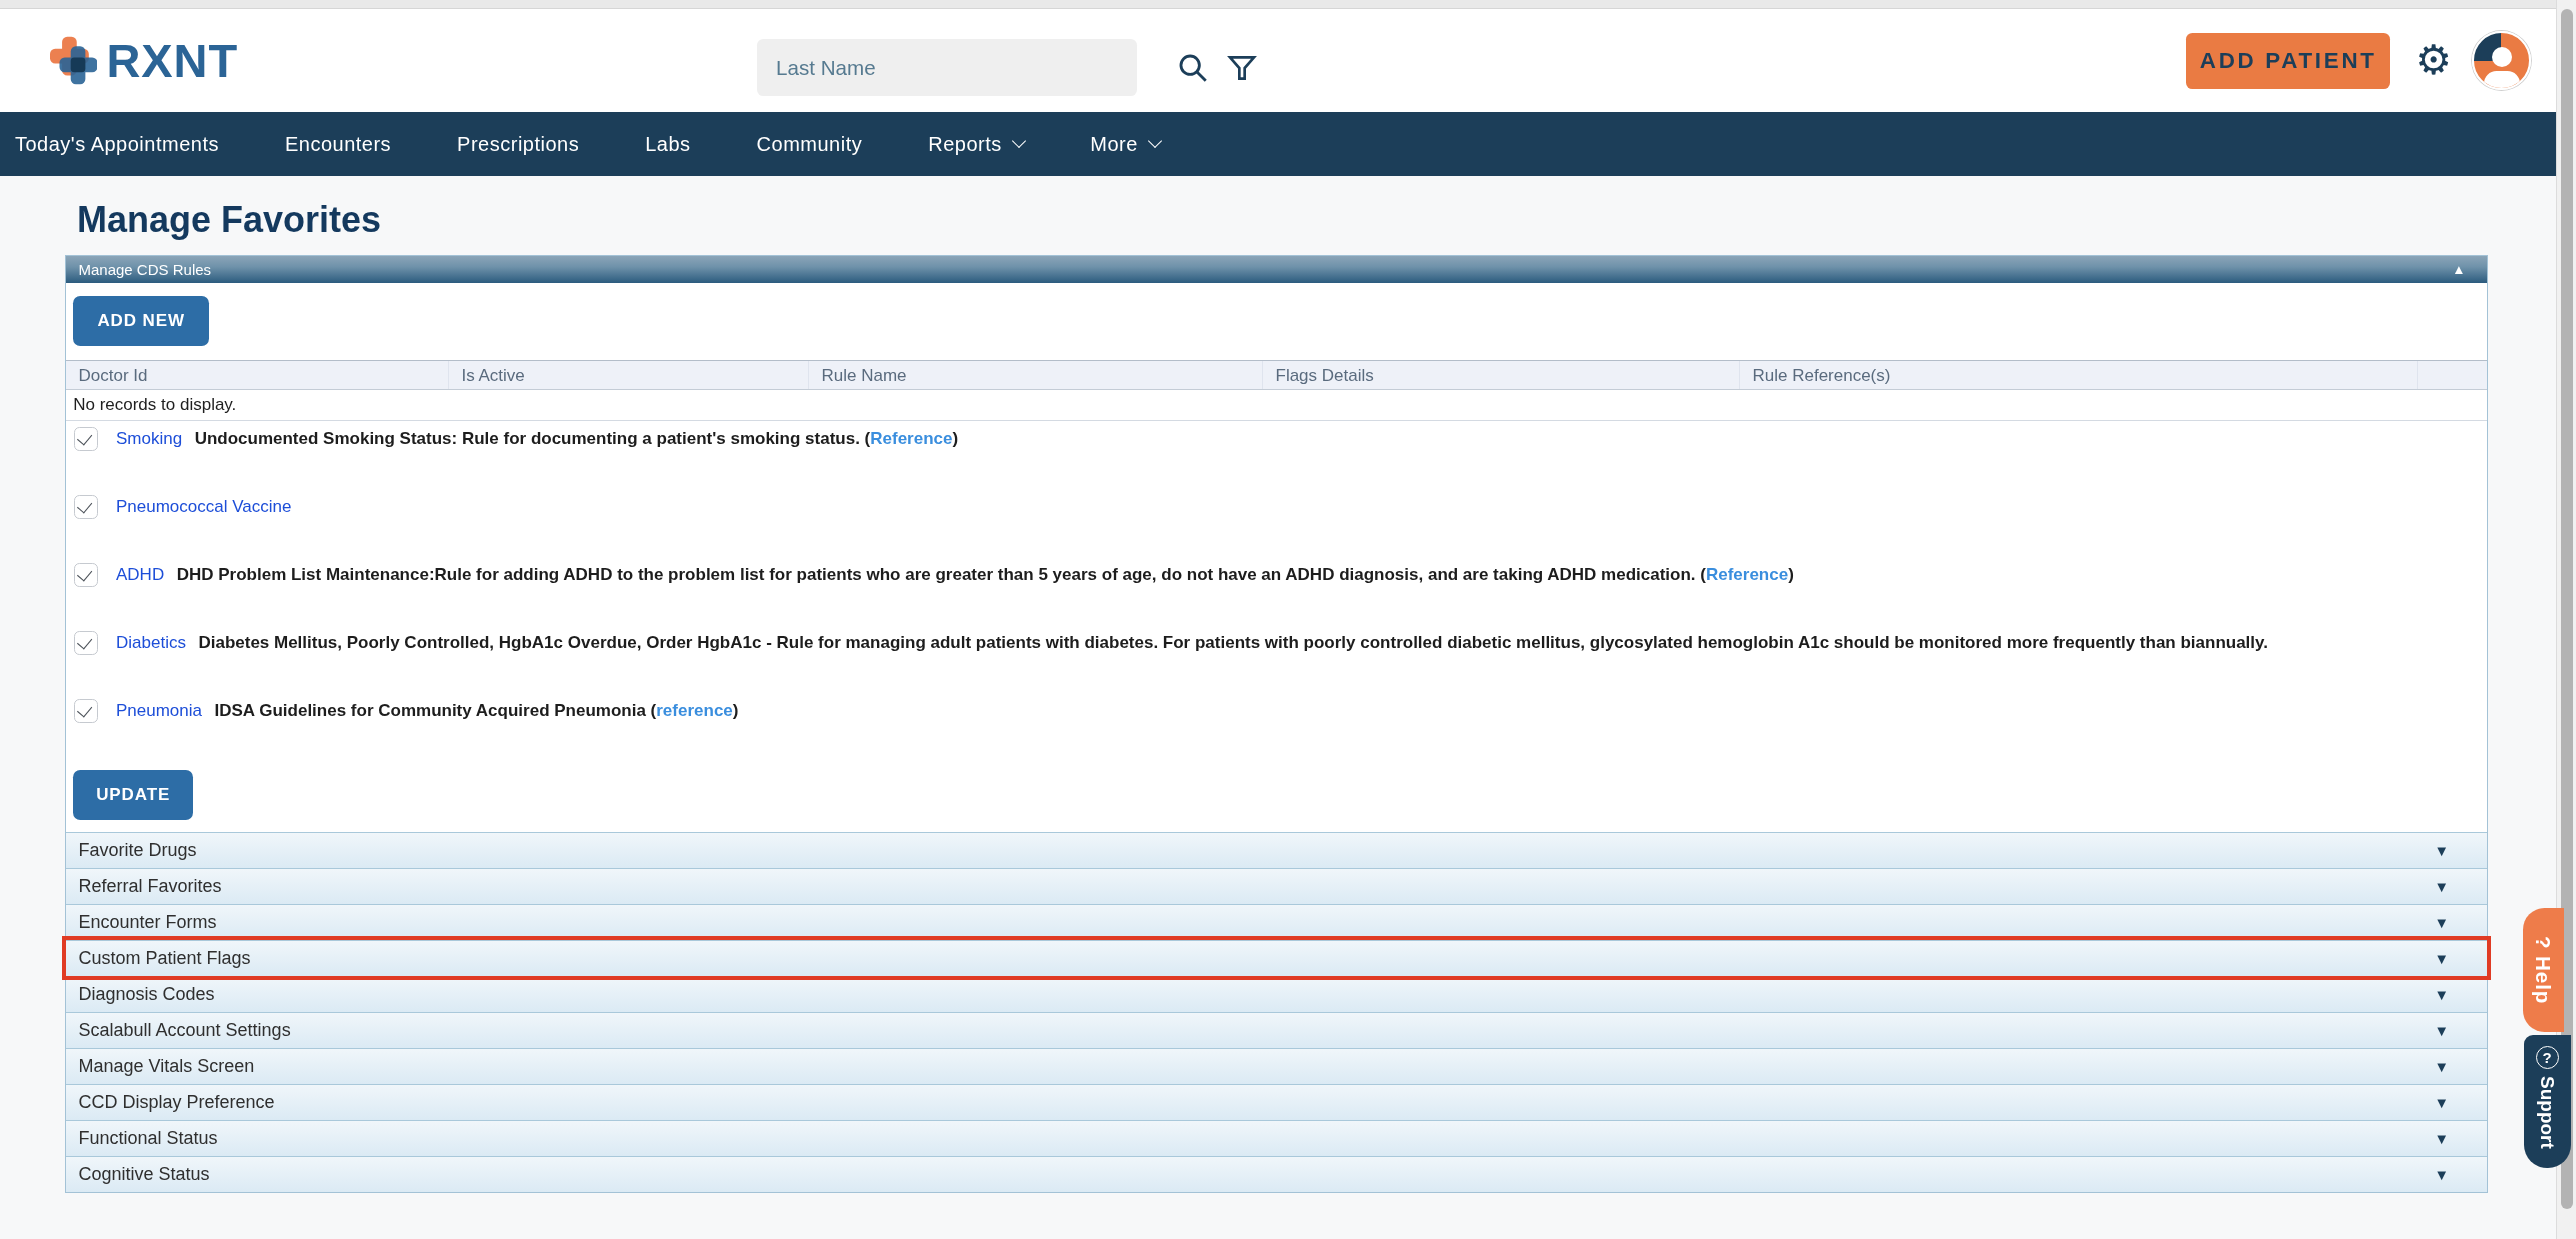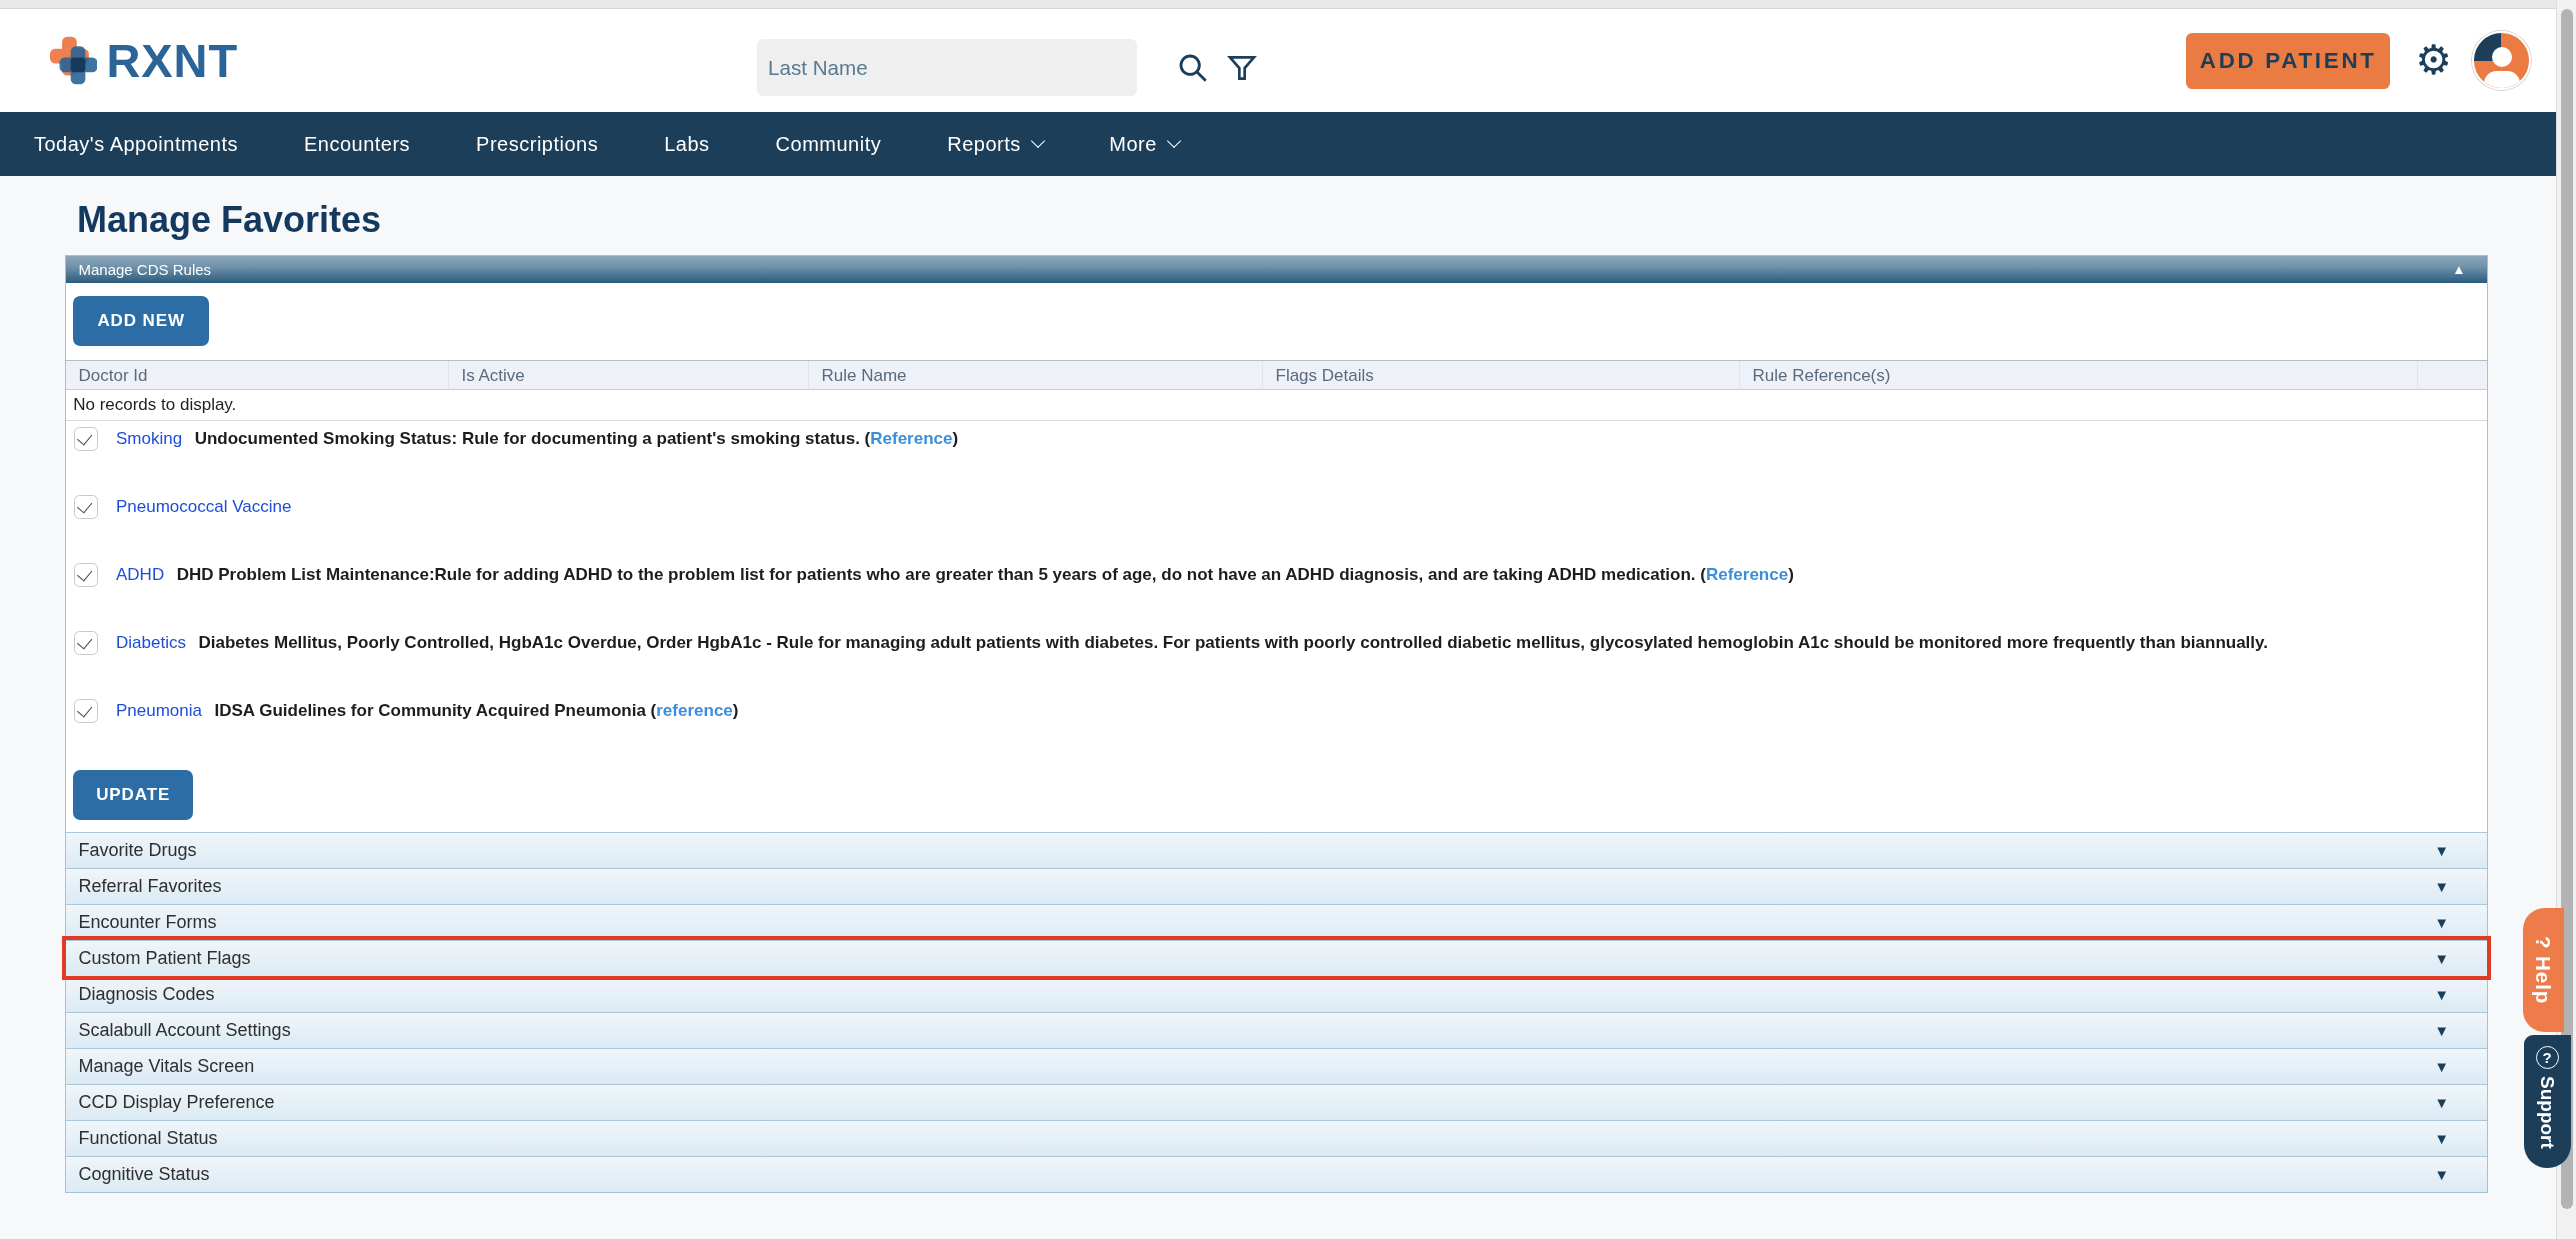--- a/index.html
+++ b/index.html
@@ -10,41 +10,41 @@
   .top-strip { height:9px; background:#e9e9e9; border-bottom:0.9px solid #d6d6d6; }
 
   
   .header { height:103px; background:#ffffff; display:flex; align-items:center; position:relative; }
   .logo { display:flex; align-items:center; margin-left:50px; width:188px; }
   .logo svg { display:block; }
   .logo-text { font-size:47px; font-weight:700; color:#2b6496; letter-spacing:0.9px; margin-left:9px; }
 
   .search-area { position:absolute; left:757px; top:30px; display:flex; align-items:center; }
   .search-input { width:380px; height:57px; background:#efefef; border:none; border-radius:6.3px;
-    font-size:20.6px; padding:0 11px; color:#33576e; outline:none; margin-right:23px;
+    font-size:20.6px; padding:0 19px; color:#33576e; outline:none; margin-right:23px;
     font-family:"Liberation Sans", sans-serif; }
   .search-input::placeholder { color:#567a90; opacity:1; }
   .icon-btn { background:none; border:none; cursor:pointer; margin-left:16px; display:flex; align-items:center; }
 
   .header-right { position:absolute; right:45px; top:0; height:103px; display:flex; align-items:center; }
   .add-patient { background:#ea7b43; color:#1c3e59; border:none; border-radius:6.3px;
     width:204px; height:56px; font-size:22.4px; font-weight:700; letter-spacing:2.7px; cursor:pointer;
     font-family:"Liberation Sans", sans-serif; }
   .gear { font-size:41px; color:#1c3e59; margin:0 20px 0 25px; line-height:1; cursor:pointer; }
   .avatar { width:59px; height:59px; border-radius:50%; border:2.7px solid #ffffff;
     box-shadow:0 0 0 0.9px #cfcfcf;
     background:conic-gradient(#ea7b43 0deg 270deg, #1c3e59 270deg 360deg);
     position:relative; overflow:hidden; cursor:pointer; }
   .avatar .head { position:absolute; left:50%; top:14.3px; transform:translateX(-50%);
     width:20px; height:20px; border-radius:50%; background:#ffffff; }
   .avatar .body { position:absolute; left:50%; top:38px; transform:translateX(-50%);
     width:36px; height:27px; border-radius:12.5px 12.5px 0 0; background:#ffffff; }
 
   
-  .nav { height:64px; background:#1c3e59; display:flex; align-items:center; padding-left:34px; }
+  .nav { height:64px; background:#1c3e59; display:flex; align-items:center; padding-left:15px; }
   .nav-item { color:#ffffff; font-size:20px; letter-spacing:0.5px; margin-right:66px;
     display:flex; align-items:center; cursor:pointer; white-space:nowrap; }
   .chevron { width:10px; height:10px; border-right:1.8px solid #fff; border-bottom:1.8px solid #fff;
     transform:rotate(45deg); margin-left:12.5px; margin-top:-5.4px; }
 
   
   .page-title { color:#14395e; font-size:36px; font-weight:700; margin:23px 0 14.3px 77px; }
 
   .panel { width:2423px; margin-left:65px; border:0.9px solid #a3c2d6; background:#ffffff; }
 

